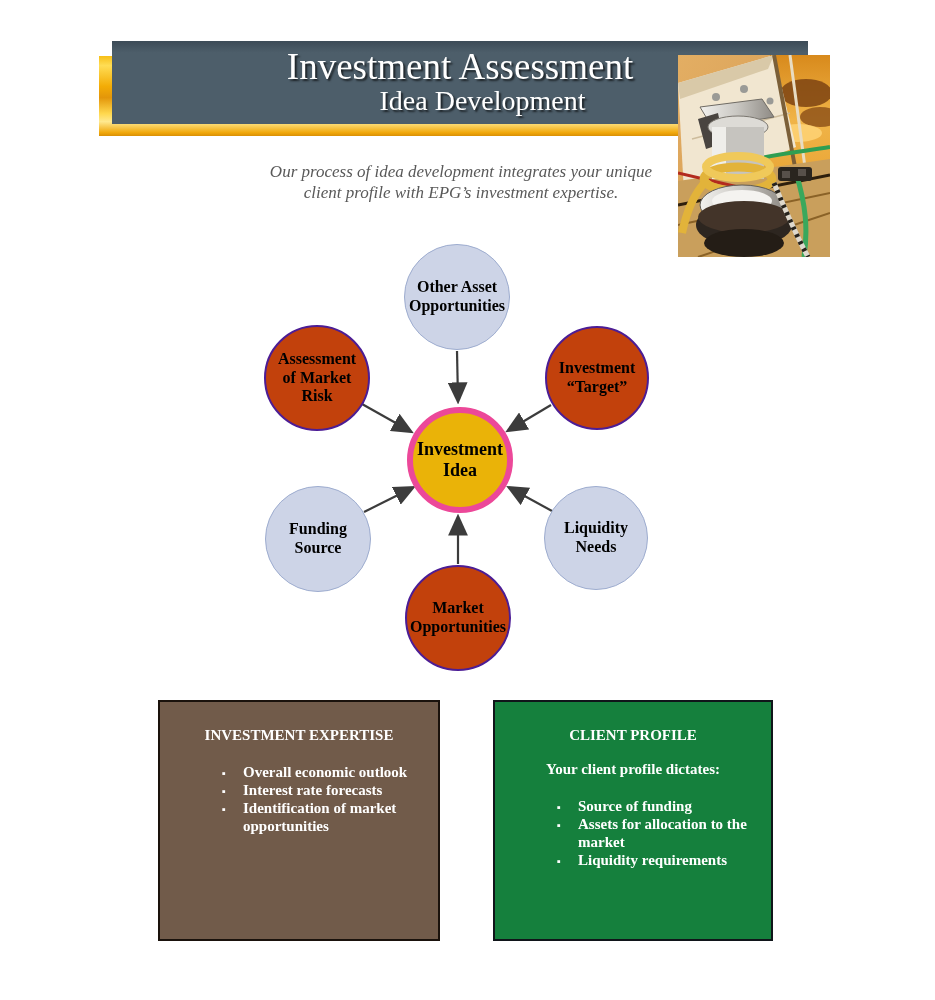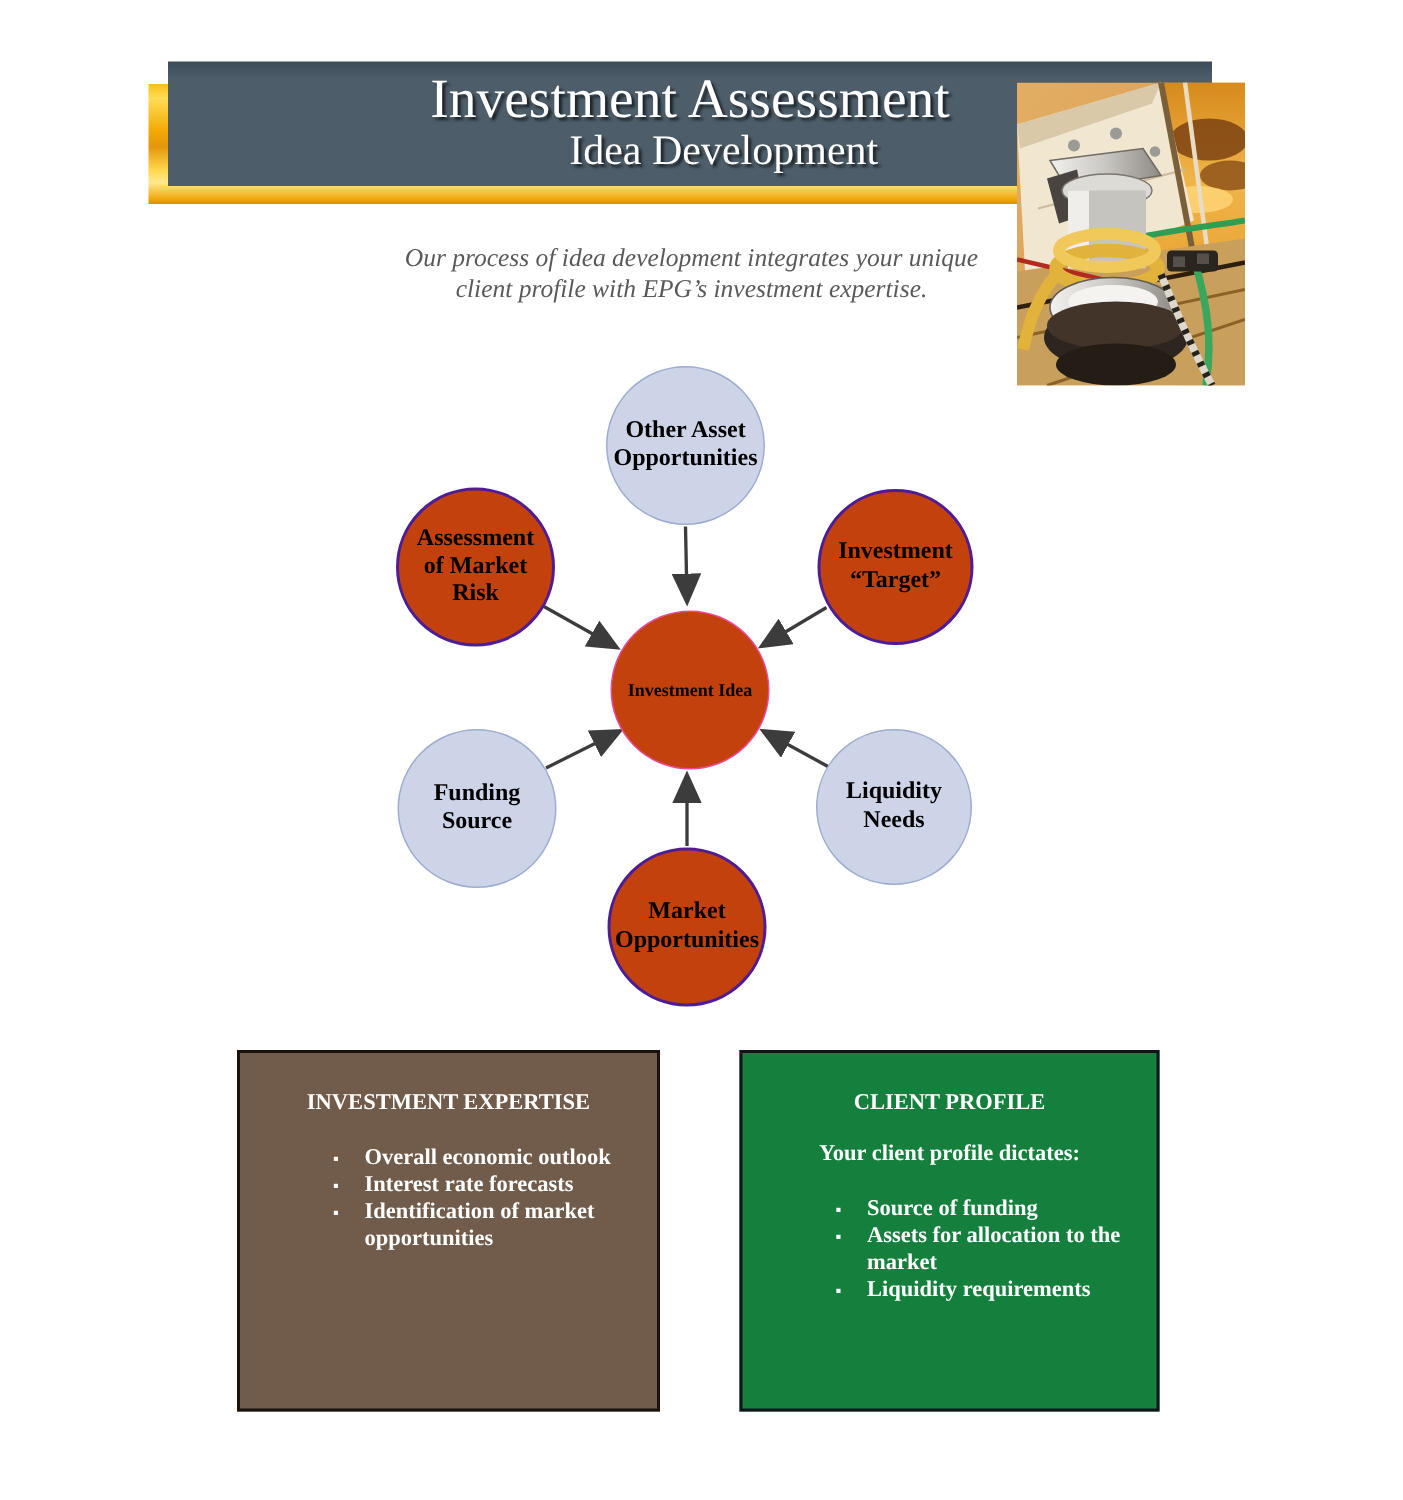--- a/index.html
+++ b/index.html
@@ -22,21 +22,21 @@
   
   .intro{position:absolute;left:180px;top:161px;width:562px;text-align:center;
     font-style:italic;font-weight:normal;font-size:17px;line-height:21px;color:#595959;}
 
   
   .node{position:absolute;border-radius:50%;display:flex;align-items:center;justify-content:center;
     text-align:center;font-weight:bold;color:#000;font-size:16px;line-height:1.18;padding:4px;
     box-sizing:border-box;}
   .lav{background:#cdd4e7;border:1px solid #9daccf;}
   .grn{background:#c2410c;border:2px solid #4c1d95;}
-  .ctr{background:#c2410c;border:1px solid #ec4899;font-size:12px;}
+  .ctr{background:#eab308;border:6px solid #ec4899;font-size:18px;}
   .arrows{position:absolute;left:0;top:0;pointer-events:none;}
 
   
   .infobox{position:absolute;top:700px;height:241px;box-sizing:border-box;color:#ffffff;
     font-weight:bold;}
   .box-brown{left:158px;width:282px;background:#715b4a;border:2px solid #1a120c;}
   .box-slate{left:493px;width:280px;background:#15803d;border:2px solid #10151a;}
   .infobox h3{margin:25px 6px 0 6px;text-align:center;font-size:15px;font-weight:bold;}
   .infobox .lead{margin:17px 10px 0 10px;text-align:center;font-size:15px;line-height:17px;}
   .infobox ul{margin:19px 4px 0 0;padding:0 4px 0 62px;list-style:none;font-size:15px;line-height:18px;}

